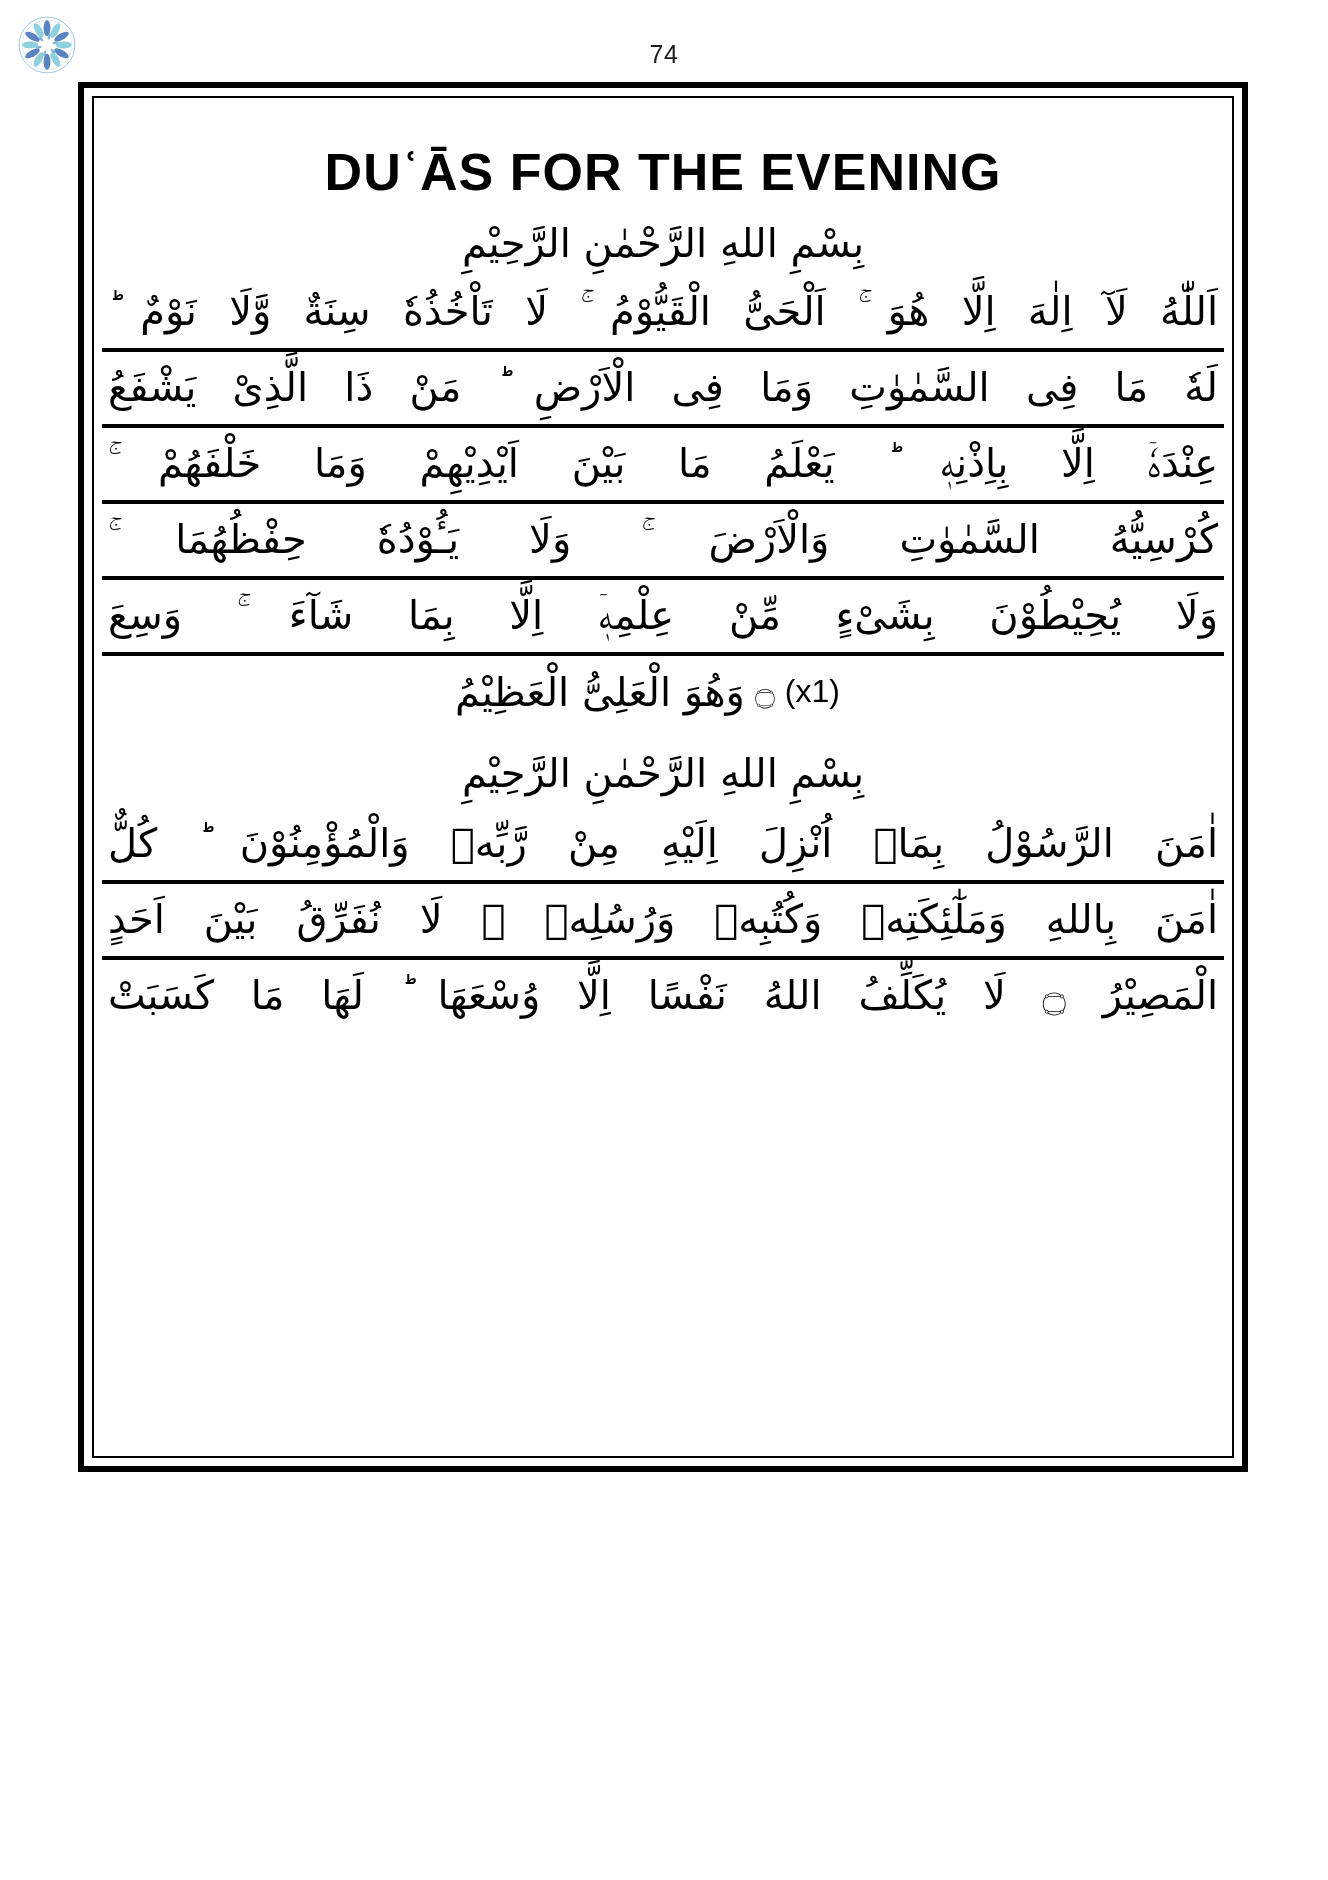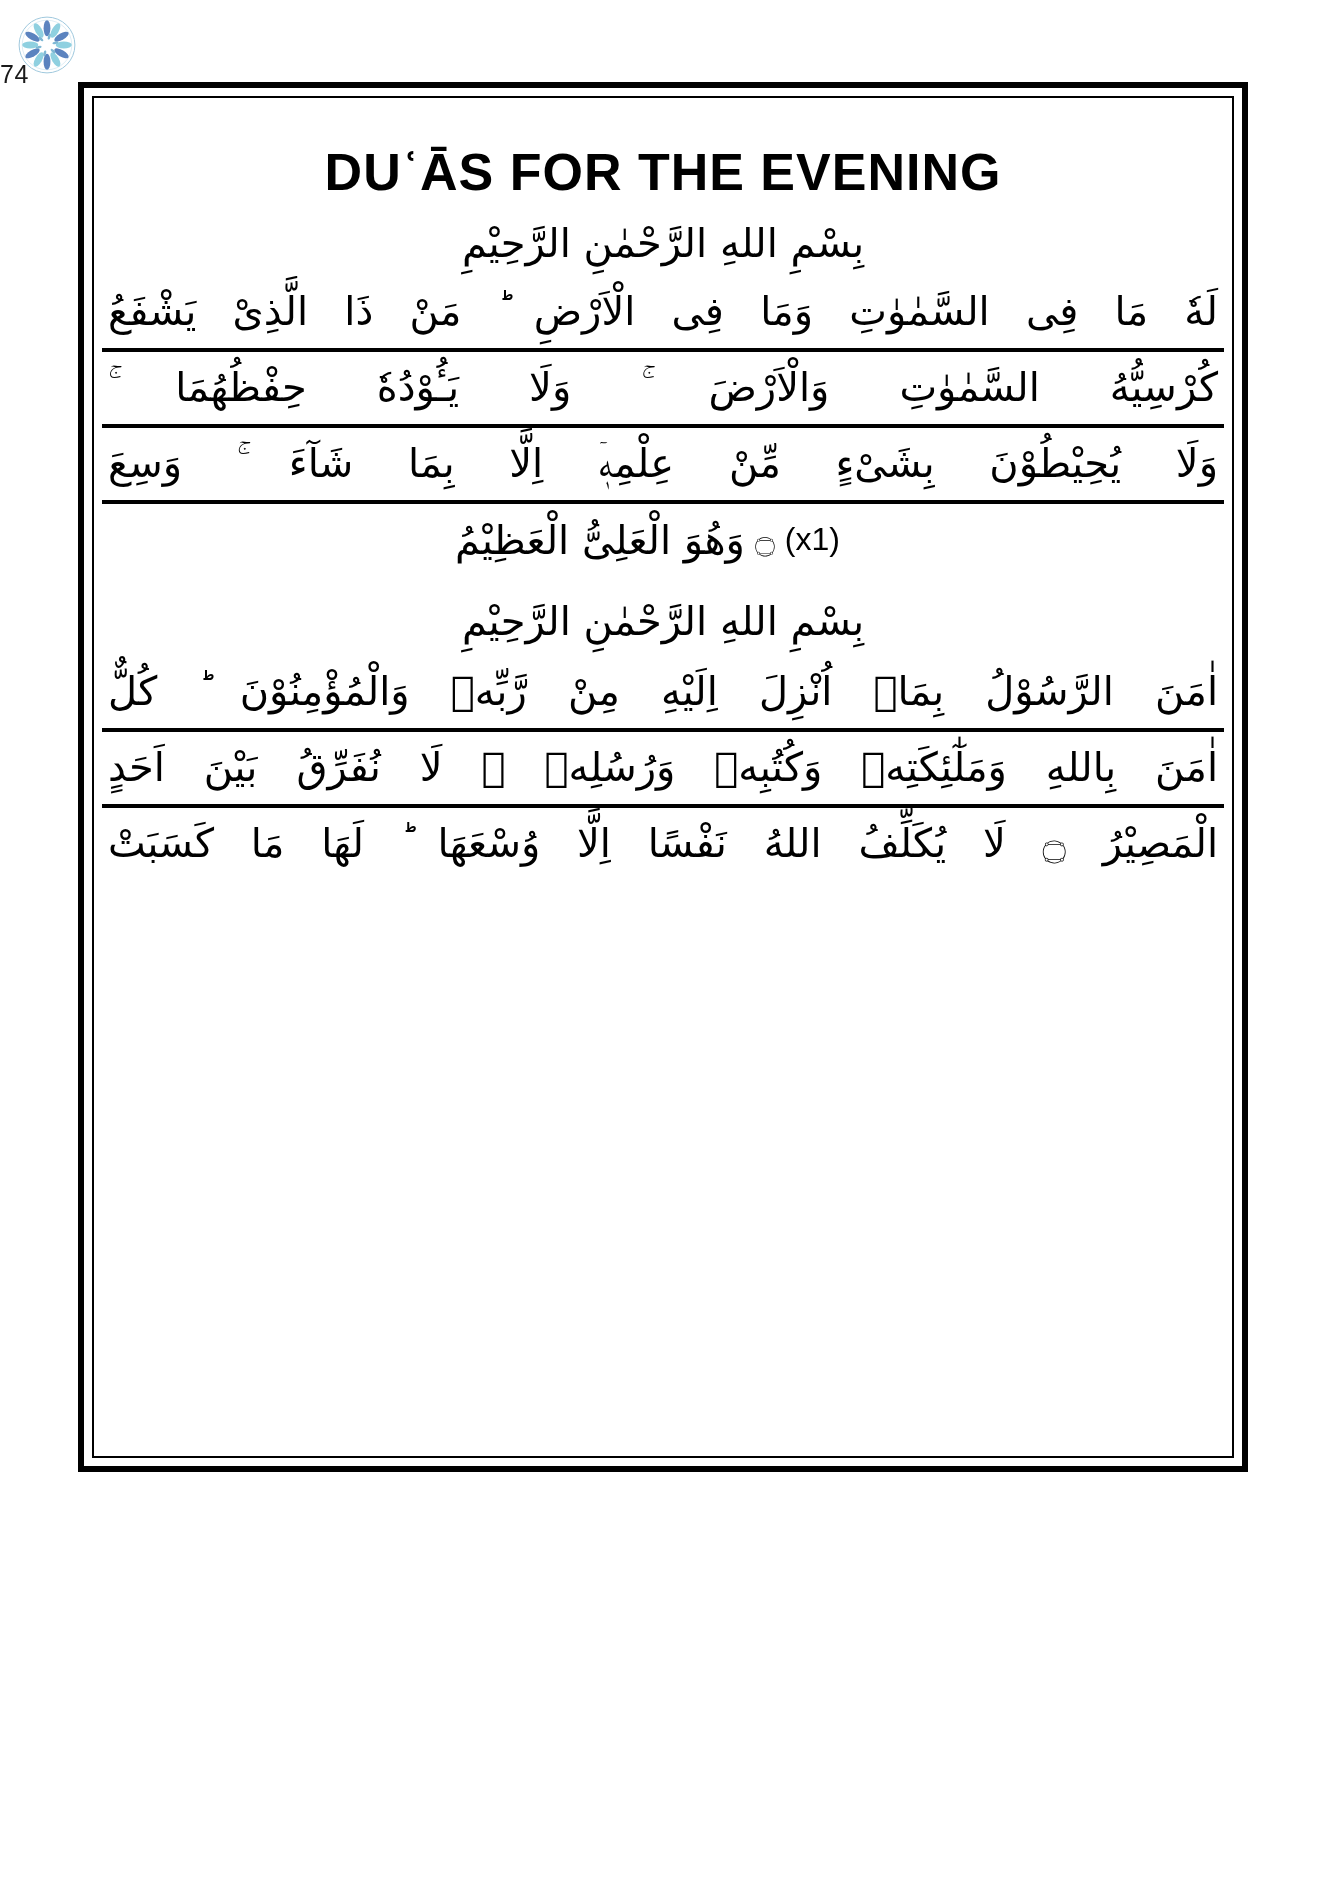--- a/index.html
+++ b/index.html
@@ -23,25 +23,25 @@
     width: 62px;
     height: 62px;
   }
 
   
   .page-number {
     position: absolute;
     top: 40px;
     left: 0;
     width: 1328px;
+    text-align: center;
     font-size: 25px;
     color: #1a1a1a;
     font-family: "Liberation Sans", sans-serif;
     letter-spacing: 0.5px;
-    margin-top: 20px;
   }
 
   
   .page-frame {
     position: absolute;
     left: 78px;
     top: 82px;
     width: 1170px;
     height: 1390px;
     border: 6px solid #000000;
@@ -220,21 +220,23 @@
 
   <div class="content">
 
     <div class="doc-title">DUʿĀS FOR THE EVENING</div>
 
     <div>
 
       <div class="bismillah">بِسْمِ اللهِ الرَّحْمٰنِ الرَّحِيْمِ</div>
 
       <div class="verse-block">
+        <div class="verse-line justify">اَللّٰهُ لَآ اِلٰهَ اِلَّا هُوَ ۚ اَلْحَىُّ الْقَيُّوْمُ ۚ لَا تَاْخُذُهٗ سِنَةٌ وَّلَا نَوْمٌ ؕ</div>
         <div class="verse-line justify">لَهٗ مَا فِى السَّمٰوٰتِ وَمَا فِى الْاَرْضِ ؕ مَنْ ذَا الَّذِىْ يَشْفَعُ</div>
+        <div class="verse-line justify">عِنْدَهٗۤ اِلَّا بِاِذْنِهٖ ؕ يَعْلَمُ مَا بَيْنَ اَيْدِيْهِمْ وَمَا خَلْفَهُمْ ۚ</div>
         <div class="verse-line justify">كُرْسِيُّهُ السَّمٰوٰتِ وَالْاَرْضَ ۚ وَلَا يَـُٔوْدُهٗ حِفْظُهُمَا ۚ</div>
         <div class="verse-line justify">وَلَا يُحِيْطُوْنَ بِشَىْءٍ مِّنْ عِلْمِهٖۤ اِلَّا بِمَا شَآءَ ۚ وَسِعَ</div>
       </div>
 
       <div class="repeat-line">
         <span class="repeat-count">(x1)</span><span class="end-marker">۝</span><span>وَهُوَ الْعَلِىُّ الْعَظِيْمُ</span>
       </div>
 
     </div>
 

